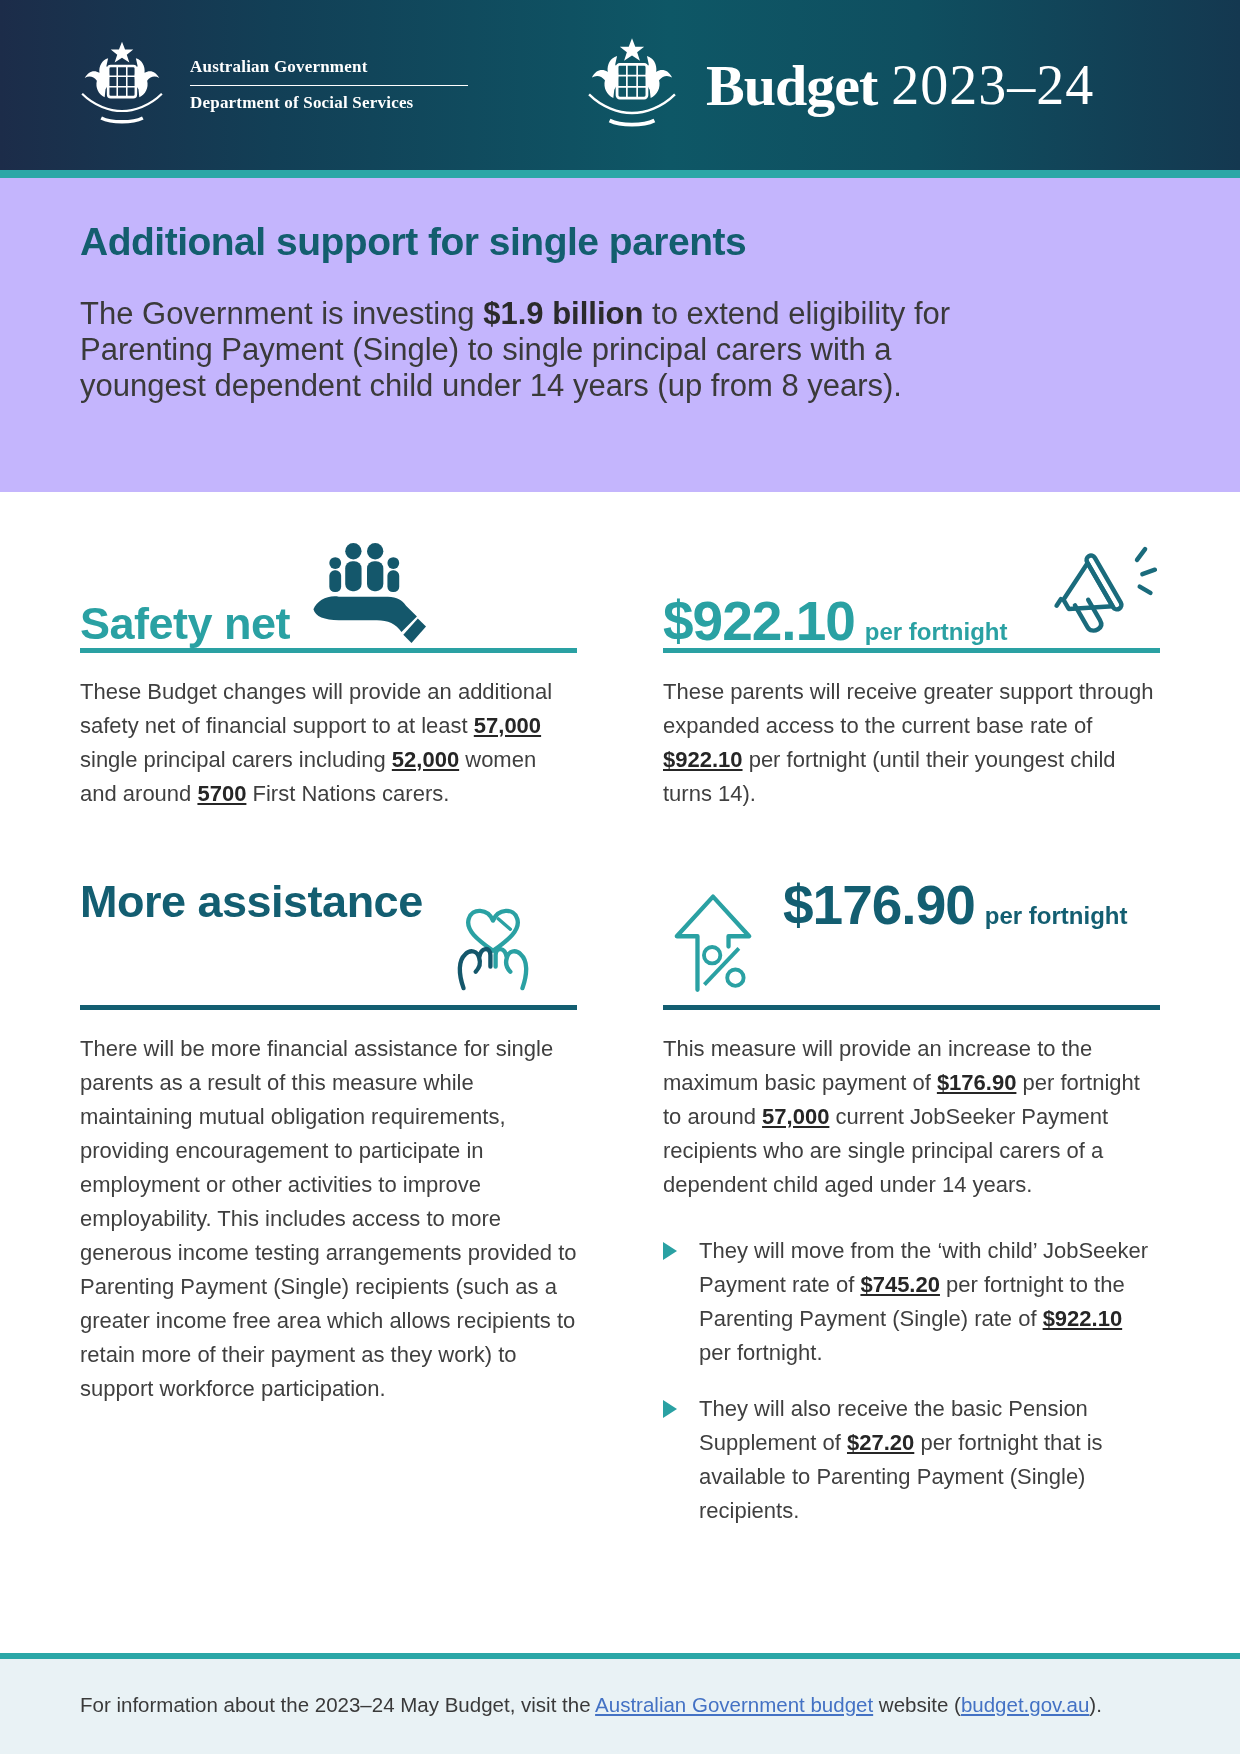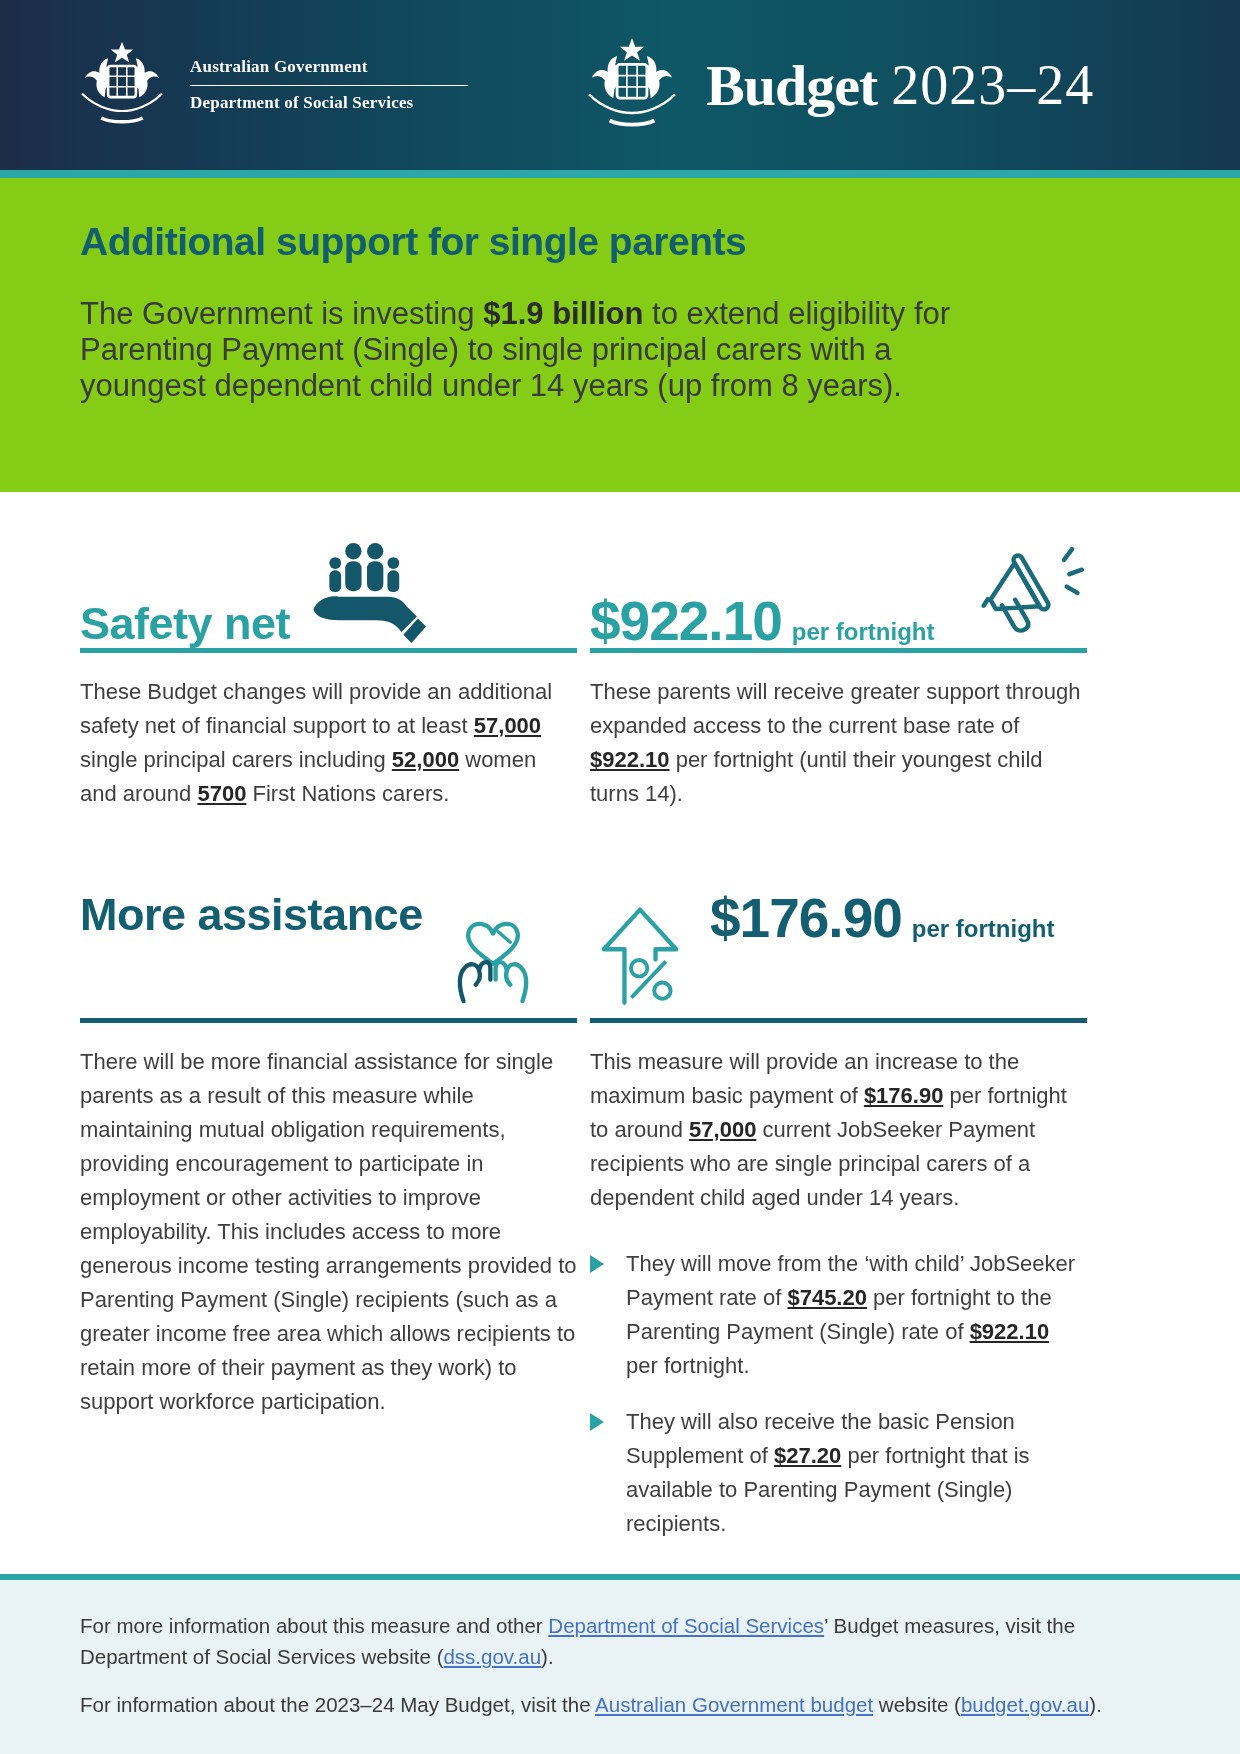--- a/index.html
+++ b/index.html
@@ -30,33 +30,33 @@
     font-size:58px; margin-left:18px; letter-spacing:-1px;
   }
   .budget-year {
     font-family:"Liberation Serif", serif; font-weight:normal; color:#ffffff;
     font-size:56px; margin-left:14px; letter-spacing:1px;
   }
 
   .teal-strip { height:8px; background:#2ba7a7; }
 
   
-  .intro-band { height:314px; background:#84cc16; padding:42px 80px 0 80px; }
+  .intro-band { height:314px; background:#c4b5fd; padding:42px 80px 0 80px; }
   .page-title {
     font-size:39px; font-weight:bold; color:#135e6e; letter-spacing:-0.5px;
   }
   .intro-text {
     margin-top:32px; width:920px; font-size:31px; line-height:36px; color:#3a3a3a;
   }
   .intro-text strong { color:#2b2b2b; }
 
   
   .main {
     padding:14px 80px 0 80px;
-    display:grid; grid-template-columns:497px 497px; column-gap:86px;gap:13px;
+    display:grid; grid-template-columns:497px 497px; column-gap:86px;
   }
   .row2 { margin-top:70px; }
   .head-area { position:relative; height:140px; display:flex; align-items:flex-end; }
   .head-area-2 { position:relative; height:122px; display:flex; }
   .section-heading-light {
     font-size:45px; font-weight:bold; color:#2aa1a3; letter-spacing:-0.5px; line-height:0.95;
   }
   .section-heading-dark {
     font-size:45px; font-weight:bold; color:#135e71; letter-spacing:-0.5px; line-height:0.95;
   }
@@ -225,17 +225,16 @@
         </div>
         <div class="bullet-item">
           <span class="bullet-tri"></span>
           <span class="bullet-text"><span>They will also receive the basic Pension Supplement of </span><strong>$27.20</strong><span> per fortnight that is available to Parenting Payment (Single) recipients.</span></span>
         </div>
       </div>
     </div>
   </div>
 
   <div class="footer">
-    <p><span>For more information about this measure and other </span><a class="link" href="#">Department of Social Services</a><span>’ Budget measures, visit the Department of Social Services website (</span><a class="link" href="#">dss.gov.au</a><span>).</span></p>
     <p><span>For information about the 2023–24 May Budget, visit the </span><a class="link" href="#">Australian Government budget</a><span> website (</span><a class="link" href="#">budget.gov.au</a><span>).</span></p>
   </div>
 
 </div>
 
 </body></html>

